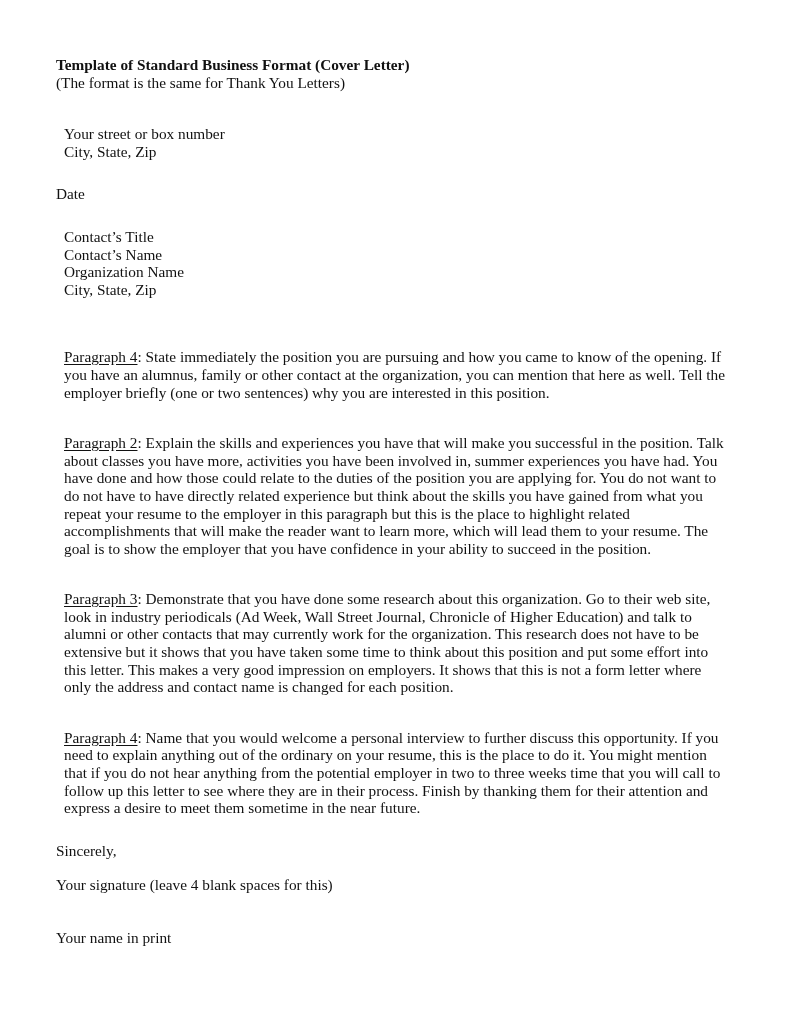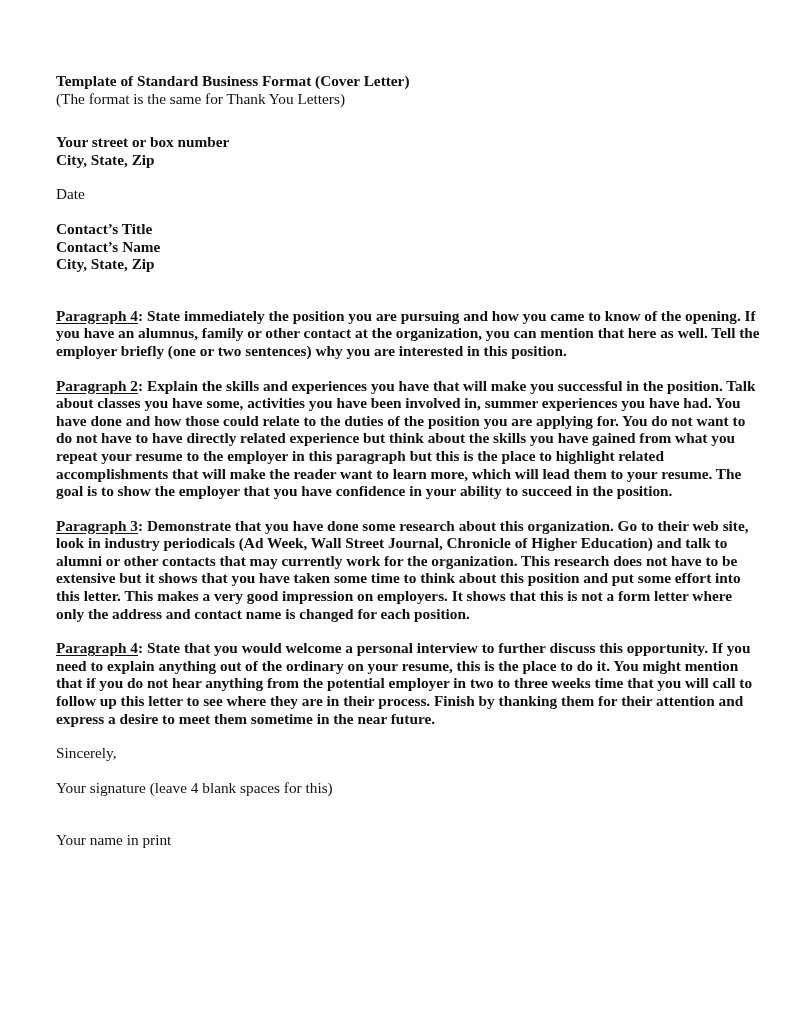--- a/index.html
+++ b/index.html
@@ -13,35 +13,34 @@
       position: relative;
       overflow: hidden;
       font-family: "Liberation Serif", "DejaVu Serif", serif;
       color: #111111;
       font-size: 15.3px;
       line-height: 17.6px;
     }
     .page {
       position: absolute;
       left: 56px;
-      top: 72px;
+      top: 56px;
       width: 720px;
     }
     .title {
       font-weight: bold;
       margin: 0;
     }
     .line {
       display: block;
       white-space: nowrap;
       margin: 0;
     }
     .block {
-      margin: 0;
-      font-weight: bold;
+      margin: 8px;
     }
     .gap-title { height: 26px; }
     .gap { height: 17px; }
     .gap-sig { height: 35px; }
     .para-label {
       text-decoration: underline;
       text-underline-offset: 2px;
     }
   </style>
 </head>
@@ -61,39 +60,40 @@
 
   <div class="gap"></div>
 
   <span class="line">Date</span>
 
   <div class="gap"></div>
 
   <div class="block">
     <span class="line">Contact’s Title</span>
     <span class="line">Contact’s Name</span>
+    <span class="line">Organization Name</span>
     <span class="line">City, State, Zip</span>
   </div>
 
   <div class="gap"></div>
 
 
   <div class="gap"></div>
 
   <div class="block">
     <span class="line"><span class="para-label">Paragraph 4</span><span>:  State immediately the position you are pursuing and how you came to know of the opening.  If</span></span>
     <span class="line">you have an alumnus, family or other contact at the organization, you can mention that here as well.  Tell the</span>
     <span class="line">employer briefly (one or two sentences) why you are interested in this position.</span>
   </div>
 
   <div class="gap"></div>
 
   <div class="block">
     <span class="line"><span class="para-label">Paragraph 2</span><span>:  Explain the skills and experiences you have that will make you successful in the position.  Talk</span></span>
-    <span class="line">about classes you have some, activities you have been involved in, summer experiences you have had.  You</span>
+    <span class="line">about classes you have more, activities you have been involved in, summer experiences you have had.  You</span>
     <span class="line">have done and how those could relate to the duties of the position you are applying for.  You do not want to</span>
     <span class="line">do not have to have directly related experience but think about the skills you have gained from what you</span>
     <span class="line">repeat your resume to the employer in this paragraph but this is the place to highlight related</span>
     <span class="line">accomplishments that will make the reader want to learn more, which will lead them to your resume.  The</span>
     <span class="line">goal is to show the employer that you have confidence in your ability to succeed in the position.</span>
   </div>
 
   <div class="gap"></div>
 
   <div class="block">
@@ -101,21 +101,21 @@
     <span class="line">look in industry periodicals (Ad Week, Wall Street Journal, Chronicle of Higher Education) and talk to</span>
     <span class="line">alumni or other contacts that may currently work for the organization.  This research does not have to be</span>
     <span class="line">extensive but it shows that you have taken some time to think about this position and put some effort into</span>
     <span class="line">this letter.  This makes a very good impression on employers.  It shows that this is not a form letter where</span>
     <span class="line">only the address and contact name is changed for each position.</span>
   </div>
 
   <div class="gap"></div>
 
   <div class="block">
-    <span class="line"><span class="para-label">Paragraph 4</span><span>:  State that you would welcome a personal interview to further discuss this opportunity.  If you</span></span>
+    <span class="line"><span class="para-label">Paragraph 4</span><span>:  Name that you would welcome a personal interview to further discuss this opportunity.  If you</span></span>
     <span class="line">need to explain anything out of the ordinary on your resume, this is the place to do it.  You might mention</span>
     <span class="line">that if you do not hear anything from the potential employer in two to three weeks time that you will call to</span>
     <span class="line">follow up this letter to see where they are in their process.  Finish by thanking them for their attention and</span>
     <span class="line">express a desire to meet them sometime in the near future.</span>
   </div>
 
   <div class="gap"></div>
 
   <span class="line">Sincerely,</span>
 

